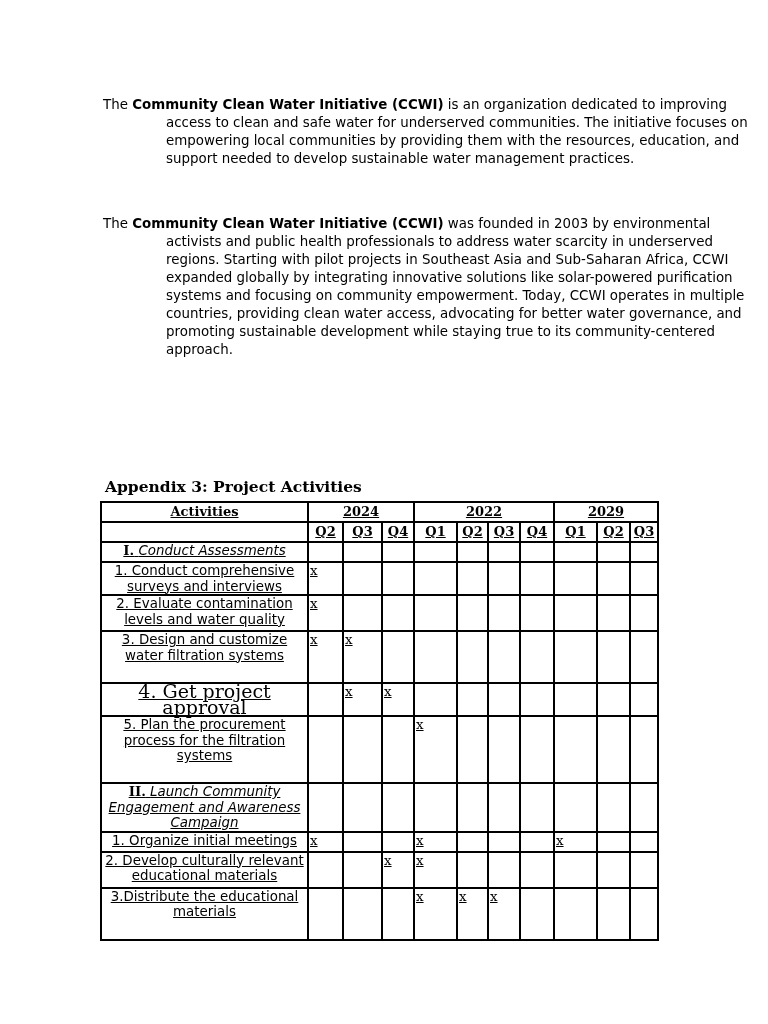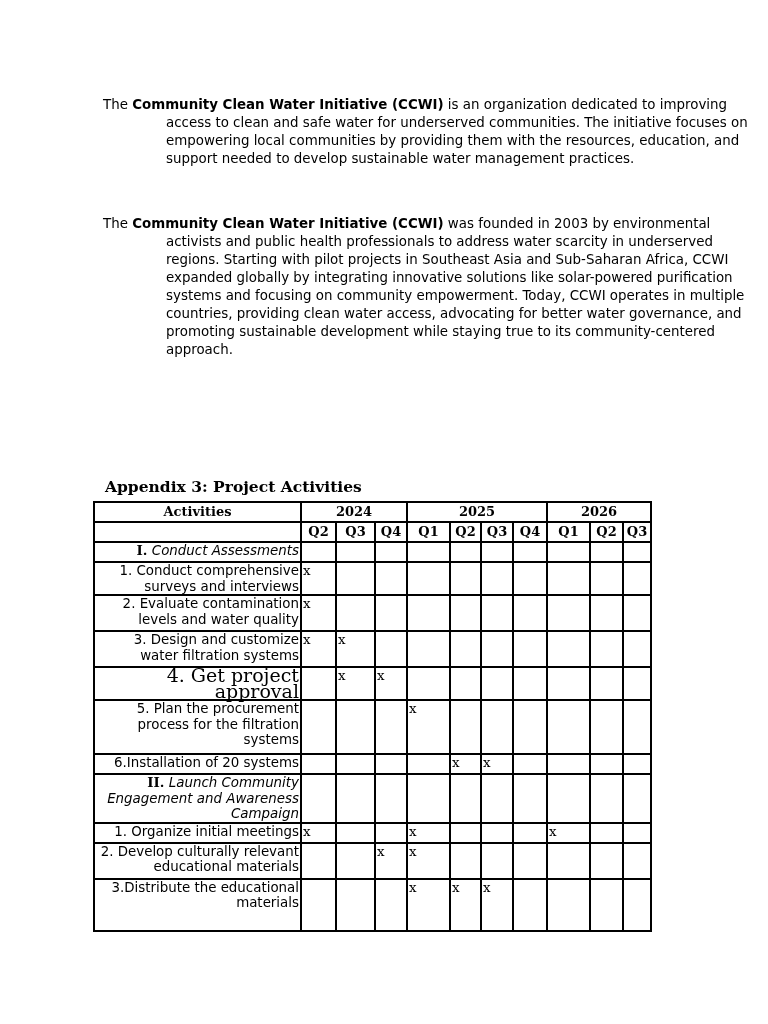--- a/index.html
+++ b/index.html
@@ -10,32 +10,32 @@
     padding-left: 63px; text-indent: -63px; margin: 10px;
   }
   .para b { font-weight: bold; }
   #p1 { top: 86px; }
   #p2 { top: 205px; }
   .heading {
     position: absolute; left: 93px; top: 465px;
     font-family: "DejaVu Serif", serif; font-size: 15.5px; font-weight: bold; margin: 12px;
   }
   table.plan {
-    position: absolute; left: 93px; top: 501px;
-    border-collapse: collapse; table-layout: fixed;
+    position: absolute; left: 100px; top: 501px;
+    border-collapse: collapse; table-layout: fixed; text-decoration: underline;
   }
   table.plan td, table.plan th {
     border: 2px solid #000; padding: 0 1px; vertical-align: top;
     font-size: 13.4px; line-height: 15.5px;
   }
   table.plan th {
     font-family: "DejaVu Serif", serif; font-weight: bold; font-size: 13px;
     text-align: center; vertical-align: middle; line-height: 16px;
   }
-  .act { font-family: "DejaVu Sans", sans-serif; text-align: right; }
+  .act { font-family: "DejaVu Sans", sans-serif; text-align: center; }
   .act.serif { font-family: "DejaVu Serif", serif; font-size: 19px; }
   .sec-num { font-family: "DejaVu Serif", serif; font-weight: bold; }
   .sec-title { font-style: italic; }
   .mark { font-family: "DejaVu Serif", serif; font-size: 13px; text-align: left; vertical-align: middle; }
   .mark.top { vertical-align: top; }
 </style>
 </head>
 <body>
 
 <p class="para" id="p1"><span>The </span><b>Community Clean Water Initiative (CCWI)</b><span> is an organization dedicated to improving access to clean and safe water for underserved communities. The initiative focuses on empowering local communities by providing them with the resources, education, and support needed to develop sustainable water management practices.</span></p>
@@ -55,22 +55,22 @@
       <col style="width:32px">
       <col style="width:34px">
     <col style="width:43px">
       <col style="width:33px">
       <col style="width:28px">
   </colgroup>
   <thead id="thead">
       <tr style="height: 20px;">
         <th>Activities</th>
         <th colspan="3">2024</th>
-        <th colspan="4">2025</th>
-        <th colspan="3">2026</th>
+        <th colspan="4">2022</th>
+        <th colspan="3">2029</th>
       </tr>
       <tr style="height: 20px;">
         <th></th>
         <th>Q2</th>
         <th>Q3</th>
         <th>Q4</th>
         <th>Q1</th>
         <th>Q2</th>
         <th>Q3</th>
         <th>Q4</th>
@@ -112,21 +112,21 @@
         <td class="mark"></td>
         <td class="mark"></td>
         <td class="mark"></td>
         <td class="mark"></td>
         <td class="mark"></td>
         <td class="mark"></td>
         <td class="mark"></td>
         <td class="mark"></td>
         <td class="mark"></td>
       </tr>
-      <tr style="height: 36px; padding-left: 48px;">
+      <tr style="height: 52px; padding-left: 48px;">
         <td class="act">3. Design and customize water filtration systems</td>
         <td class="mark">x</td>
         <td class="mark top">x</td>
         <td class="mark"></td>
         <td class="mark"></td>
         <td class="mark"></td>
         <td class="mark"></td>
         <td class="mark"></td>
         <td class="mark"></td>
         <td class="mark"></td>
@@ -138,41 +138,28 @@
         <td class="mark">x</td>
         <td class="mark">x</td>
         <td class="mark"></td>
         <td class="mark"></td>
         <td class="mark"></td>
         <td class="mark"></td>
         <td class="mark"></td>
         <td class="mark"></td>
         <td class="mark"></td>
       </tr>
-      <tr style="height: 54px; margin-top: 44px;">
+      <tr style="height: 67px; margin-top: 44px;">
         <td class="act">5. Plan the procurement process for the filtration systems</td>
         <td class="mark"></td>
         <td class="mark"></td>
         <td class="mark"></td>
         <td class="mark">x</td>
         <td class="mark"></td>
         <td class="mark"></td>
-        <td class="mark"></td>
-        <td class="mark"></td>
-        <td class="mark"></td>
-        <td class="mark"></td>
-      </tr>
-      <tr style="height: 20px;">
-        <td class="act">6.Installation of 20 systems</td>
-        <td class="mark"></td>
-        <td class="mark"></td>
-        <td class="mark"></td>
-        <td class="mark"></td>
-        <td class="mark">x</td>
-        <td class="mark">x</td>
         <td class="mark"></td>
         <td class="mark"></td>
         <td class="mark"></td>
         <td class="mark"></td>
       </tr>
       <tr style="height: 37px;">
         <td class="act"><span class="sec-num">II.</span> <span class="sec-title">Launch Community Engagement and Awareness Campaign</span></td>
         <td class="mark"></td>
         <td class="mark"></td>
         <td class="mark"></td>

